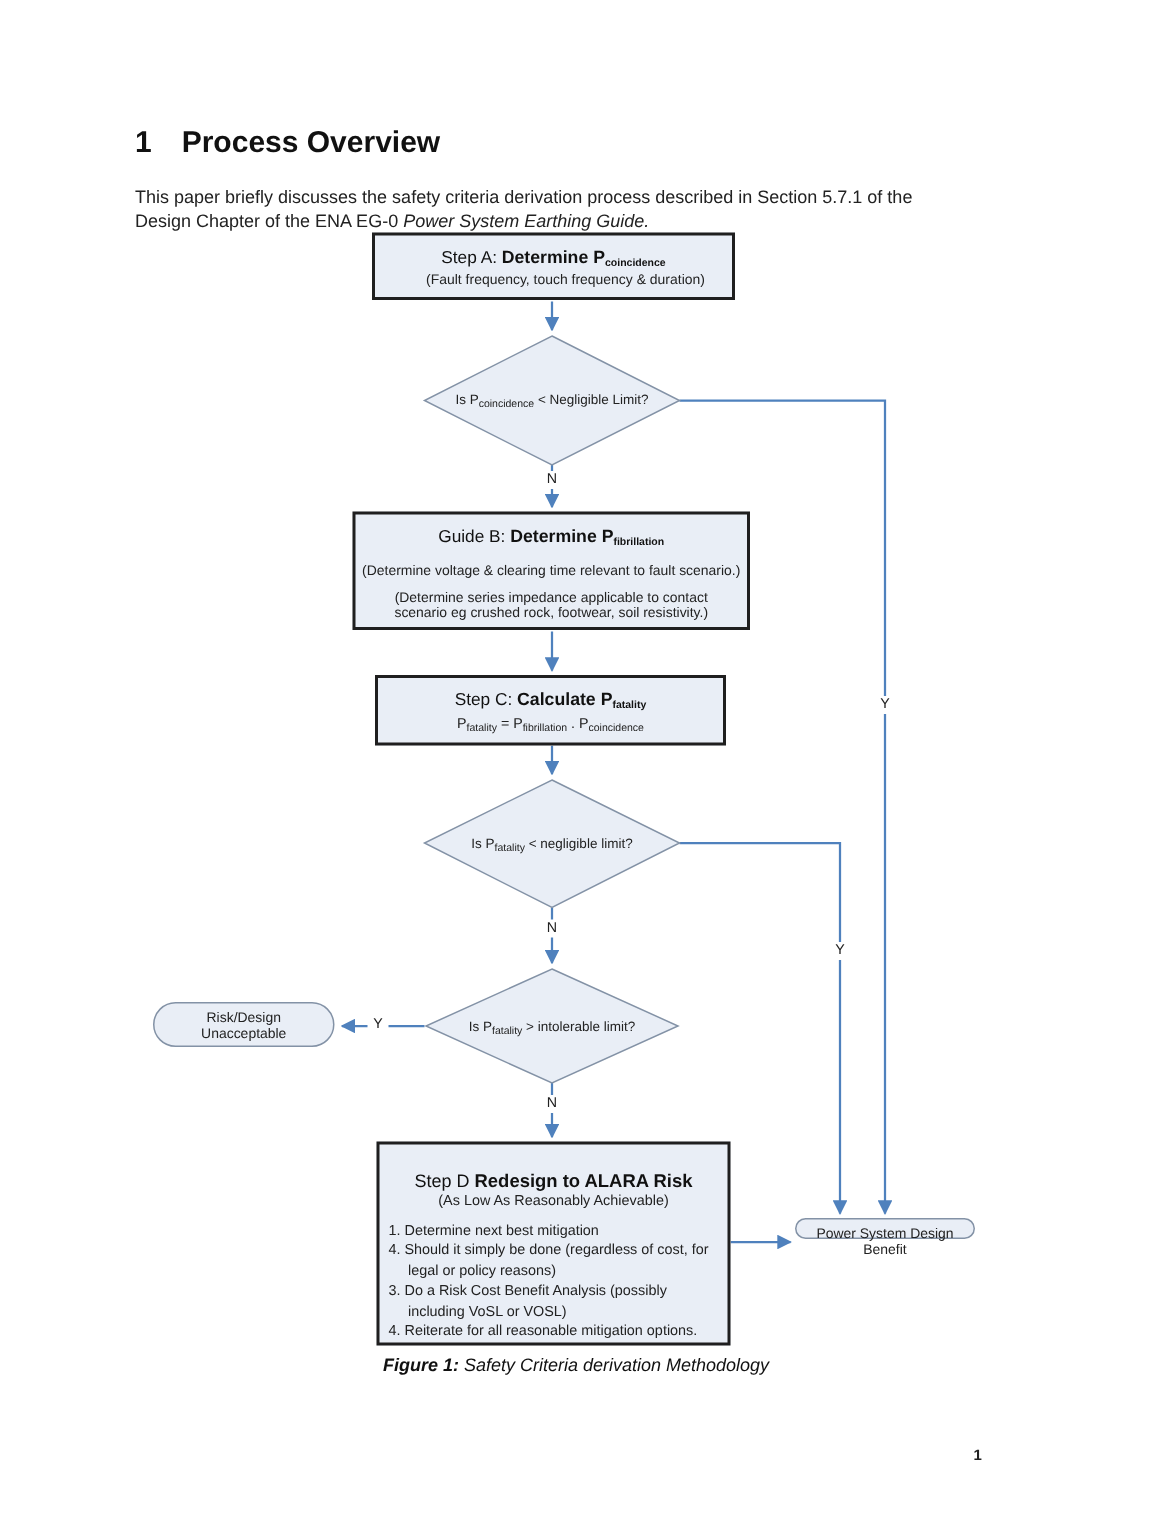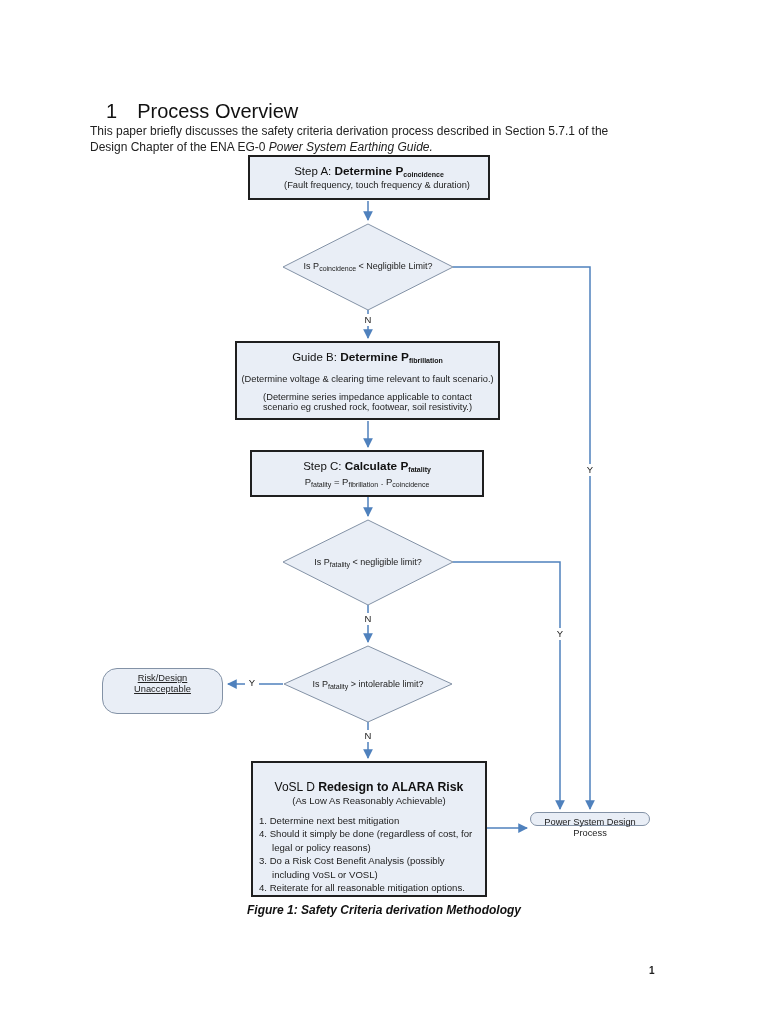--- a/index.html
+++ b/index.html
@@ -1,18 +1,18 @@
 <!DOCTYPE html>
 <html><head>
 <meta charset="utf-8">
 <style>
   html,body{margin:0;padding:0;background:#fff;}
   .page{position:relative;width:768px;height:1024px;background:#ffffff;
         font-family:"Liberation Sans",sans-serif;color:#1a1a1a;overflow:hidden;}
-  h1.title{position:absolute;left:90px;top:84px;margin:16px;font-size:20px;font-weight:normal;color:#111;}
+  h1.title{position:absolute;left:90px;top:84px;margin:0;font-size:20px;font-weight:bold;color:#111;}
   h1.title .hnum{display:inline-block;margin-right:20px;}
   .intro{position:absolute;left:90px;top:112px;width:600px;font-size:12px;line-height:15.5px;color:#222;}
   svg.connectors{position:absolute;left:0;top:0;}
   .node{position:absolute;box-sizing:border-box;background:#e9eef6;border:2px solid #1f1f1f;text-align:center;}
   .node .t{font-size:11.5px;color:#111;}
   .node .t b{font-size:11.8px;}
   .node .small{font-size:9.3px;color:#222;}
   .sub{font-size:7px;vertical-align:-2px;letter-spacing:0;}
   .stepA{padding-top:7px;}
   .stepA .small{margin-top:2px;padding-left:16px;}
@@ -24,21 +24,21 @@
   .stepD{padding-top:17px;}
   .stepD .t{font-size:12px;}
   .stepD .t b{font-size:12.3px;}
   .stepD .subtitle{font-size:9.6px;line-height:13px;color:#222;}
   .stepD .items{margin-top:7px;padding:0 6px;}
   .stepD .item{font-size:9.6px;line-height:13.4px;text-align:left;padding-left:13px;text-indent:-13px;color:#222;}
   .dtext{position:absolute;font-size:9px;text-align:center;color:#222;}
   .terminator{position:absolute;box-sizing:border-box;background:#e9eef6;border:1px solid #8392a6;
               border-radius:15px;text-align:center;font-size:9.3px;line-height:11px;padding-top:4px;color:#222;}
   .dlabel{position:absolute;width:14px;text-align:center;font-size:9.5px;color:#222;background:#fff;line-height:12px;}
-  .caption{position:absolute;left:0;top:903px;width:768px;text-align:center;font-size:12px;font-style:italic;color:#111;font-weight:bold;}
+  .caption{position:absolute;left:0;top:903px;width:768px;text-align:center;font-size:12px;font-style:italic;color:#111;}
   .footer-left{position:absolute;left:90px;top:965px;font-size:10px;color:#222;}
   .footer-page{position:absolute;left:649px;top:965px;font-size:10px;font-weight:bold;color:#222;}
 </style>
 </head>
 <body>
 
 <div class="page">
 
   <h1 class="title"><span class="hnum">1</span><span>Process Overview</span></h1>
 
@@ -85,39 +85,39 @@
 
   <div class="node stepC" style="left:250px;top:450px;width:234px;height:47px;">
     <div class="t"><span>Step C: </span><b><span>Calculate P</span><span class="sub">fatality</span></b></div>
     <div class="formula"><span>P</span><span class="sub">fatality</span><span> = P</span><span class="sub">fibrillation</span><span> . P</span><span class="sub">coincidence</span></div>
   </div>
 
   <div class="dtext" style="left:283px;top:557px;width:170px;"><span>Is P</span><span class="sub">fatality</span><span> &lt; negligible limit?</span></div>
 
   <div class="dtext" style="left:283px;top:679px;width:170px;"><span>Is P</span><span class="sub">fatality</span><span> &gt; intolerable limit?</span></div>
 
-  <div class="terminator" style="left:102px;top:668px;width:121px;height:46px;text-decoration:underline;">
+  <div class="terminator" style="left:102px;top:668px;width:121px;height:30px;">
     <div>Risk/Design</div>
     <div>Unacceptable</div>
   </div>
 
   <div class="node stepD" style="left:251px;top:761px;width:236px;height:136px;">
-    <div class="t"><span>VoSL D </span><b>Redesign to ALARA Risk</b></div>
+    <div class="t"><span>Step D </span><b>Redesign to ALARA Risk</b></div>
     <div class="subtitle">(As Low As Reasonably Achievable)</div>
     <div class="items">
       <div class="item">1. Determine next best mitigation</div>
       <div class="item">4. Should it simply be done (regardless of cost, for legal or policy reasons)</div>
       <div class="item">3. Do a Risk Cost Benefit Analysis (possibly including VoSL or VOSL)</div>
       <div class="item">4. Reiterate for all reasonable mitigation options.</div>
     </div>
   </div>
 
   <div class="terminator" style="left:530px;top:812px;width:120px;height:14px;">
     <div>Power System Design</div>
-    <div>Process</div>
+    <div>Benefit</div>
   </div>
 
   <div class="dlabel" style="left:361px;top:314px;">N</div>
   <div class="dlabel" style="left:361px;top:613px;">N</div>
   <div class="dlabel" style="left:361px;top:730px;">N</div>
   <div class="dlabel" style="left:583px;top:464px;">Y</div>
   <div class="dlabel" style="left:553px;top:628px;">Y</div>
   <div class="dlabel" style="left:245px;top:677px;">Y</div>
 
   <div class="caption"><i><b>Figure 1:</b><span> Safety Criteria derivation Methodology</span></i></div>

